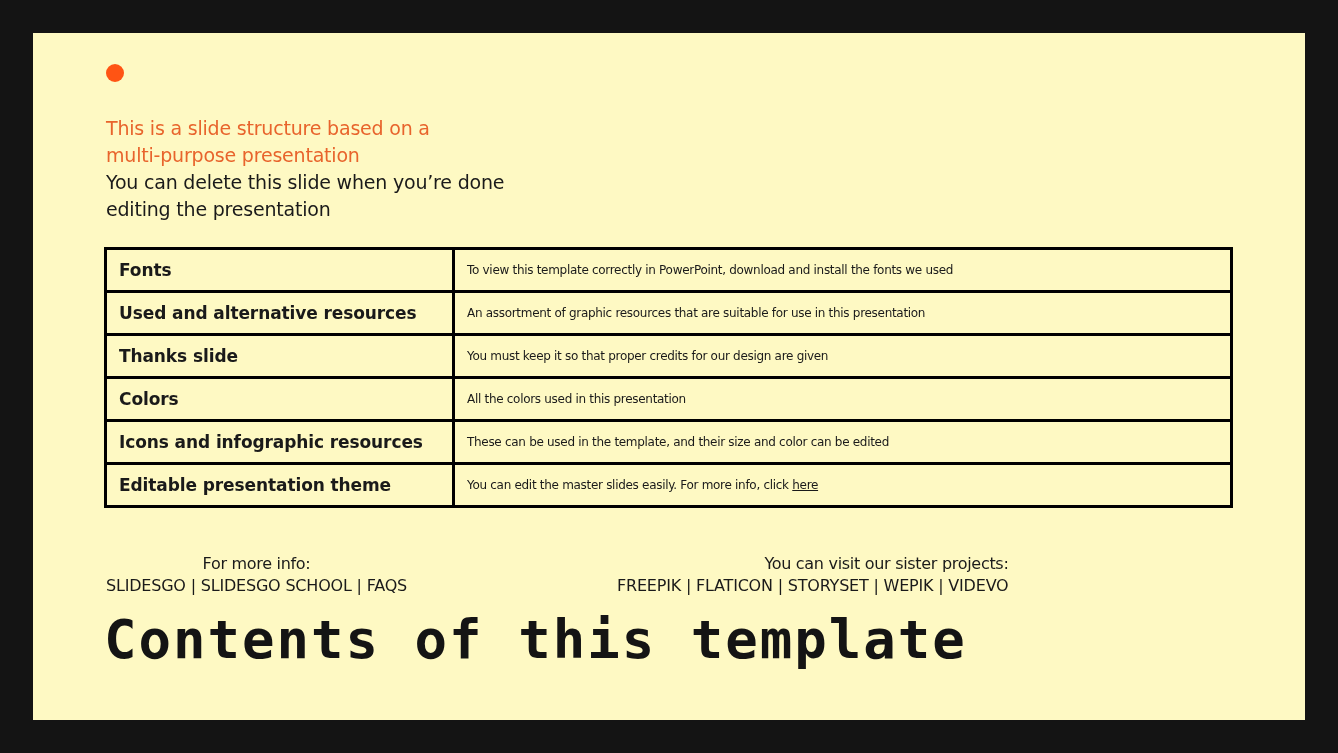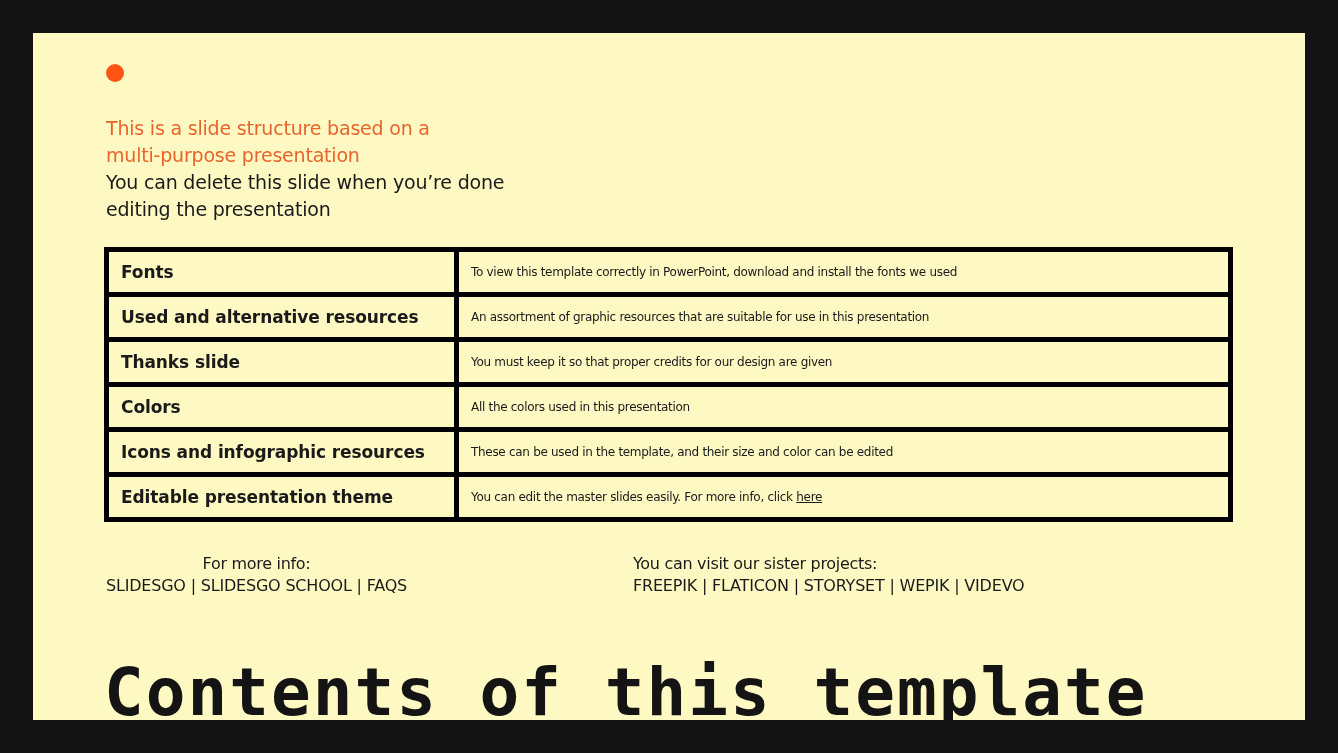--- a/index.html
+++ b/index.html
@@ -45,21 +45,21 @@
     .table {
       position: absolute;
       left: 71px;
       top: 214px;
       width: 1129px;
       border-collapse: collapse;
       border: 3px solid #141414;
       table-layout: fixed;
     }
     .table td {
-      border: 5px solid #000000;
+      border: 3px solid #000000;
       height: 40px;
       padding: 0 0 0 12px;
       vertical-align: middle;
       white-space: nowrap;
       overflow: hidden;
     }
     .table td.key {
       width: 333px;
       font-weight: bold;
       font-size: 17px;
@@ -78,33 +78,32 @@
       position: absolute;
       top: 520px;
       font-size: 16px;
       line-height: 22px;
       letter-spacing: -0.3px;
     }
     .info .label { display: block; }
     .info .links { display: block; font-weight: normal; font-size: 16px; letter-spacing: -0.2px; }
     .info .links a { color: #1a1a1a; text-decoration: none; }
     .info-left { left: 73px; text-align: center; }
-    .info-right { left: 600px; }
+    .info-right { left: 584px; text-align: right; }
 
     .title {
       position: absolute;
       left: 71px;
       top: 575px;
       font-family: "DejaVu Sans Mono", "Liberation Mono", monospace;
       font-weight: bold;
-      font-size: 66px;
+      font-size: 54px;
       letter-spacing: 2px;
       color: #141414;
       white-space: nowrap;
-      margin-top: 46px;
     }
   </style>
 </head>
 <body>
 
 <div class="slide">
   <div class="dot"></div>
 
   <div class="intro">
     <span class="accent">This is a slide structure based on a</span>

